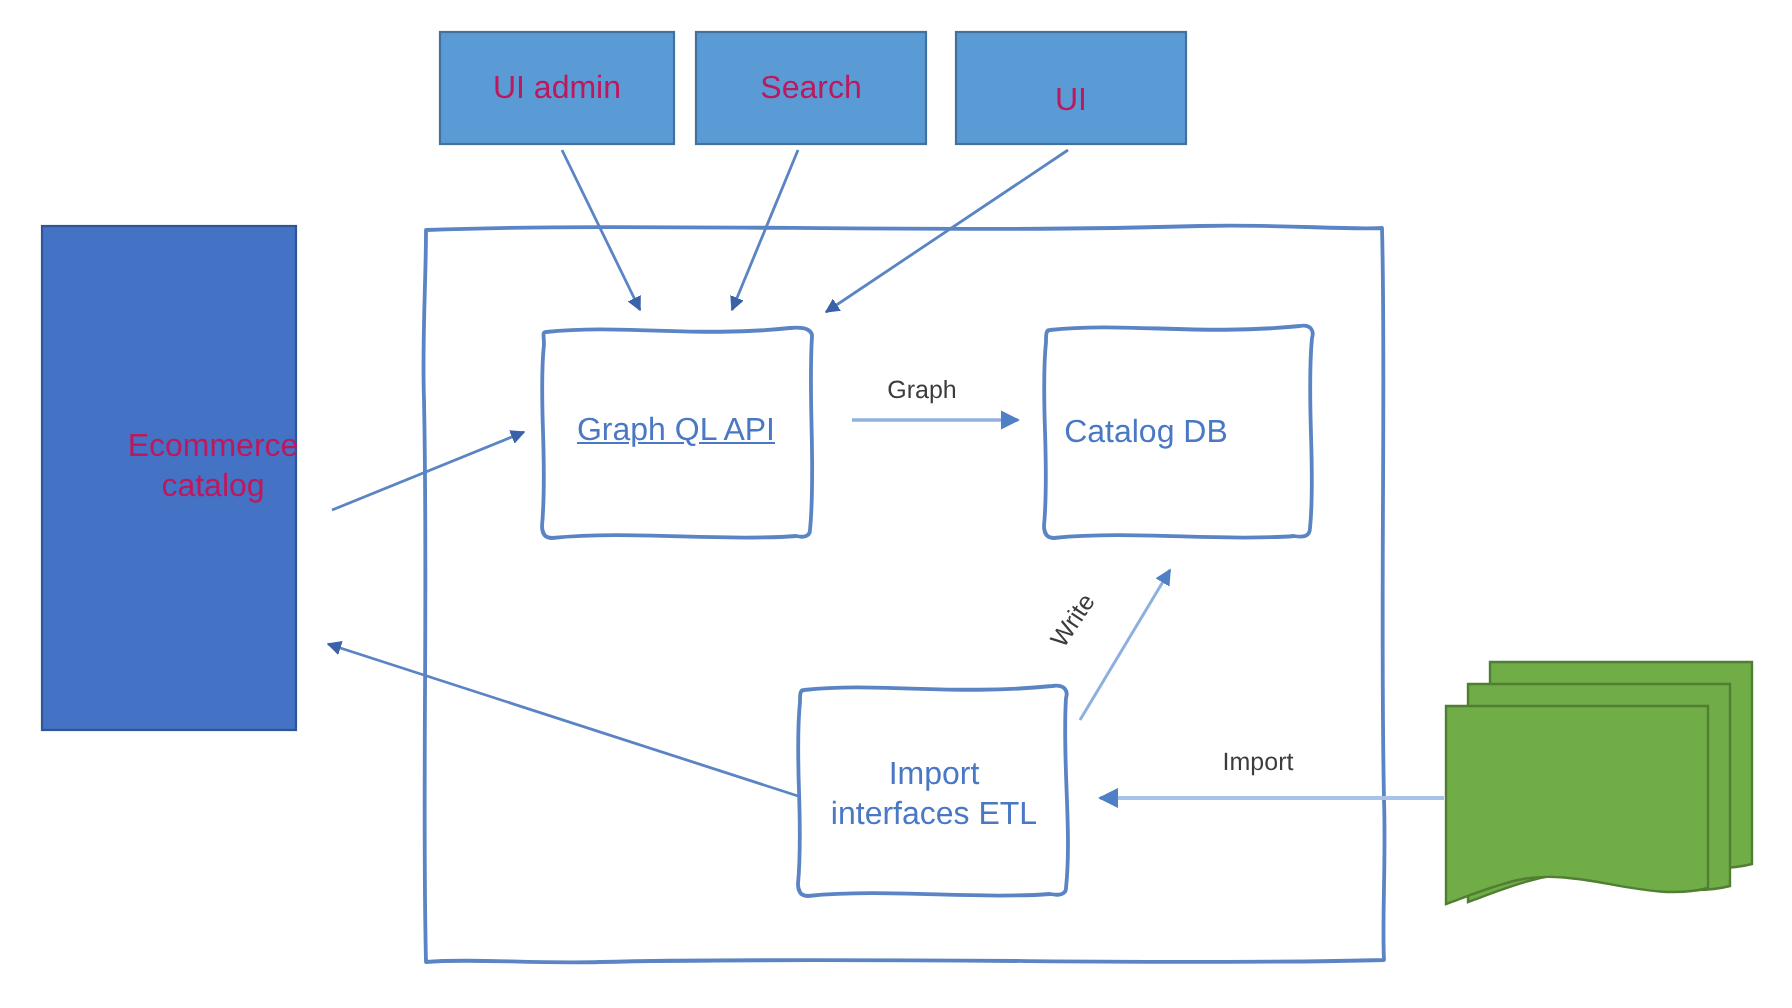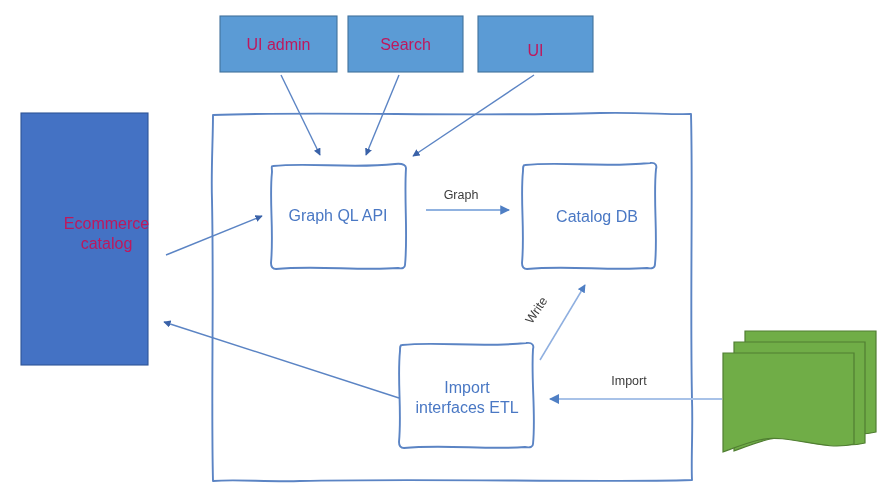--- a/index.html
+++ b/index.html
@@ -52,22 +52,22 @@
   }
   .edge-label.rotated {
     transform: rotate(-56deg);
     transform-origin: 50% 50%;
   }
   
   #lbl-ui-admin   { left: 220px; top: 35px;  width: 117px; }
   #lbl-search     { left: 348px; top: 35px;  width: 115px; }
   #lbl-ui         { left: 478px; top: 41px;  width: 115px; }
   #lbl-ecommerce  { left: 21px;  top: 214px; width: 135px; margin-left: 18px; }
-  #lbl-graphql    { left: 271px; top: 206px; width: 134px; }
-  #lbl-catalogdb  { left: 531px; top: 207px; width: 132px; }
+  #lbl-graphql    { left: 271px; top: 206px; width: 134px; text-decoration: underline; }
+  #lbl-catalogdb  { left: 507px; top: 207px; width: 132px; }
   #lbl-etl        { left: 400px; top: 378px; width: 134px; }
   #lbl-hotfolder  { left: 726px; top: 393px; width: 142px; }
   #lbl-read       { left: 430px; top: 188px; width: 62px; }
   #lbl-write      { left: 513px; top: 303px; width: 48px; }
   #lbl-import     { left: 594px; top: 374px; width: 70px; }
 </style>
 </head>
 <body>
 
 <div id="diagram-root">

